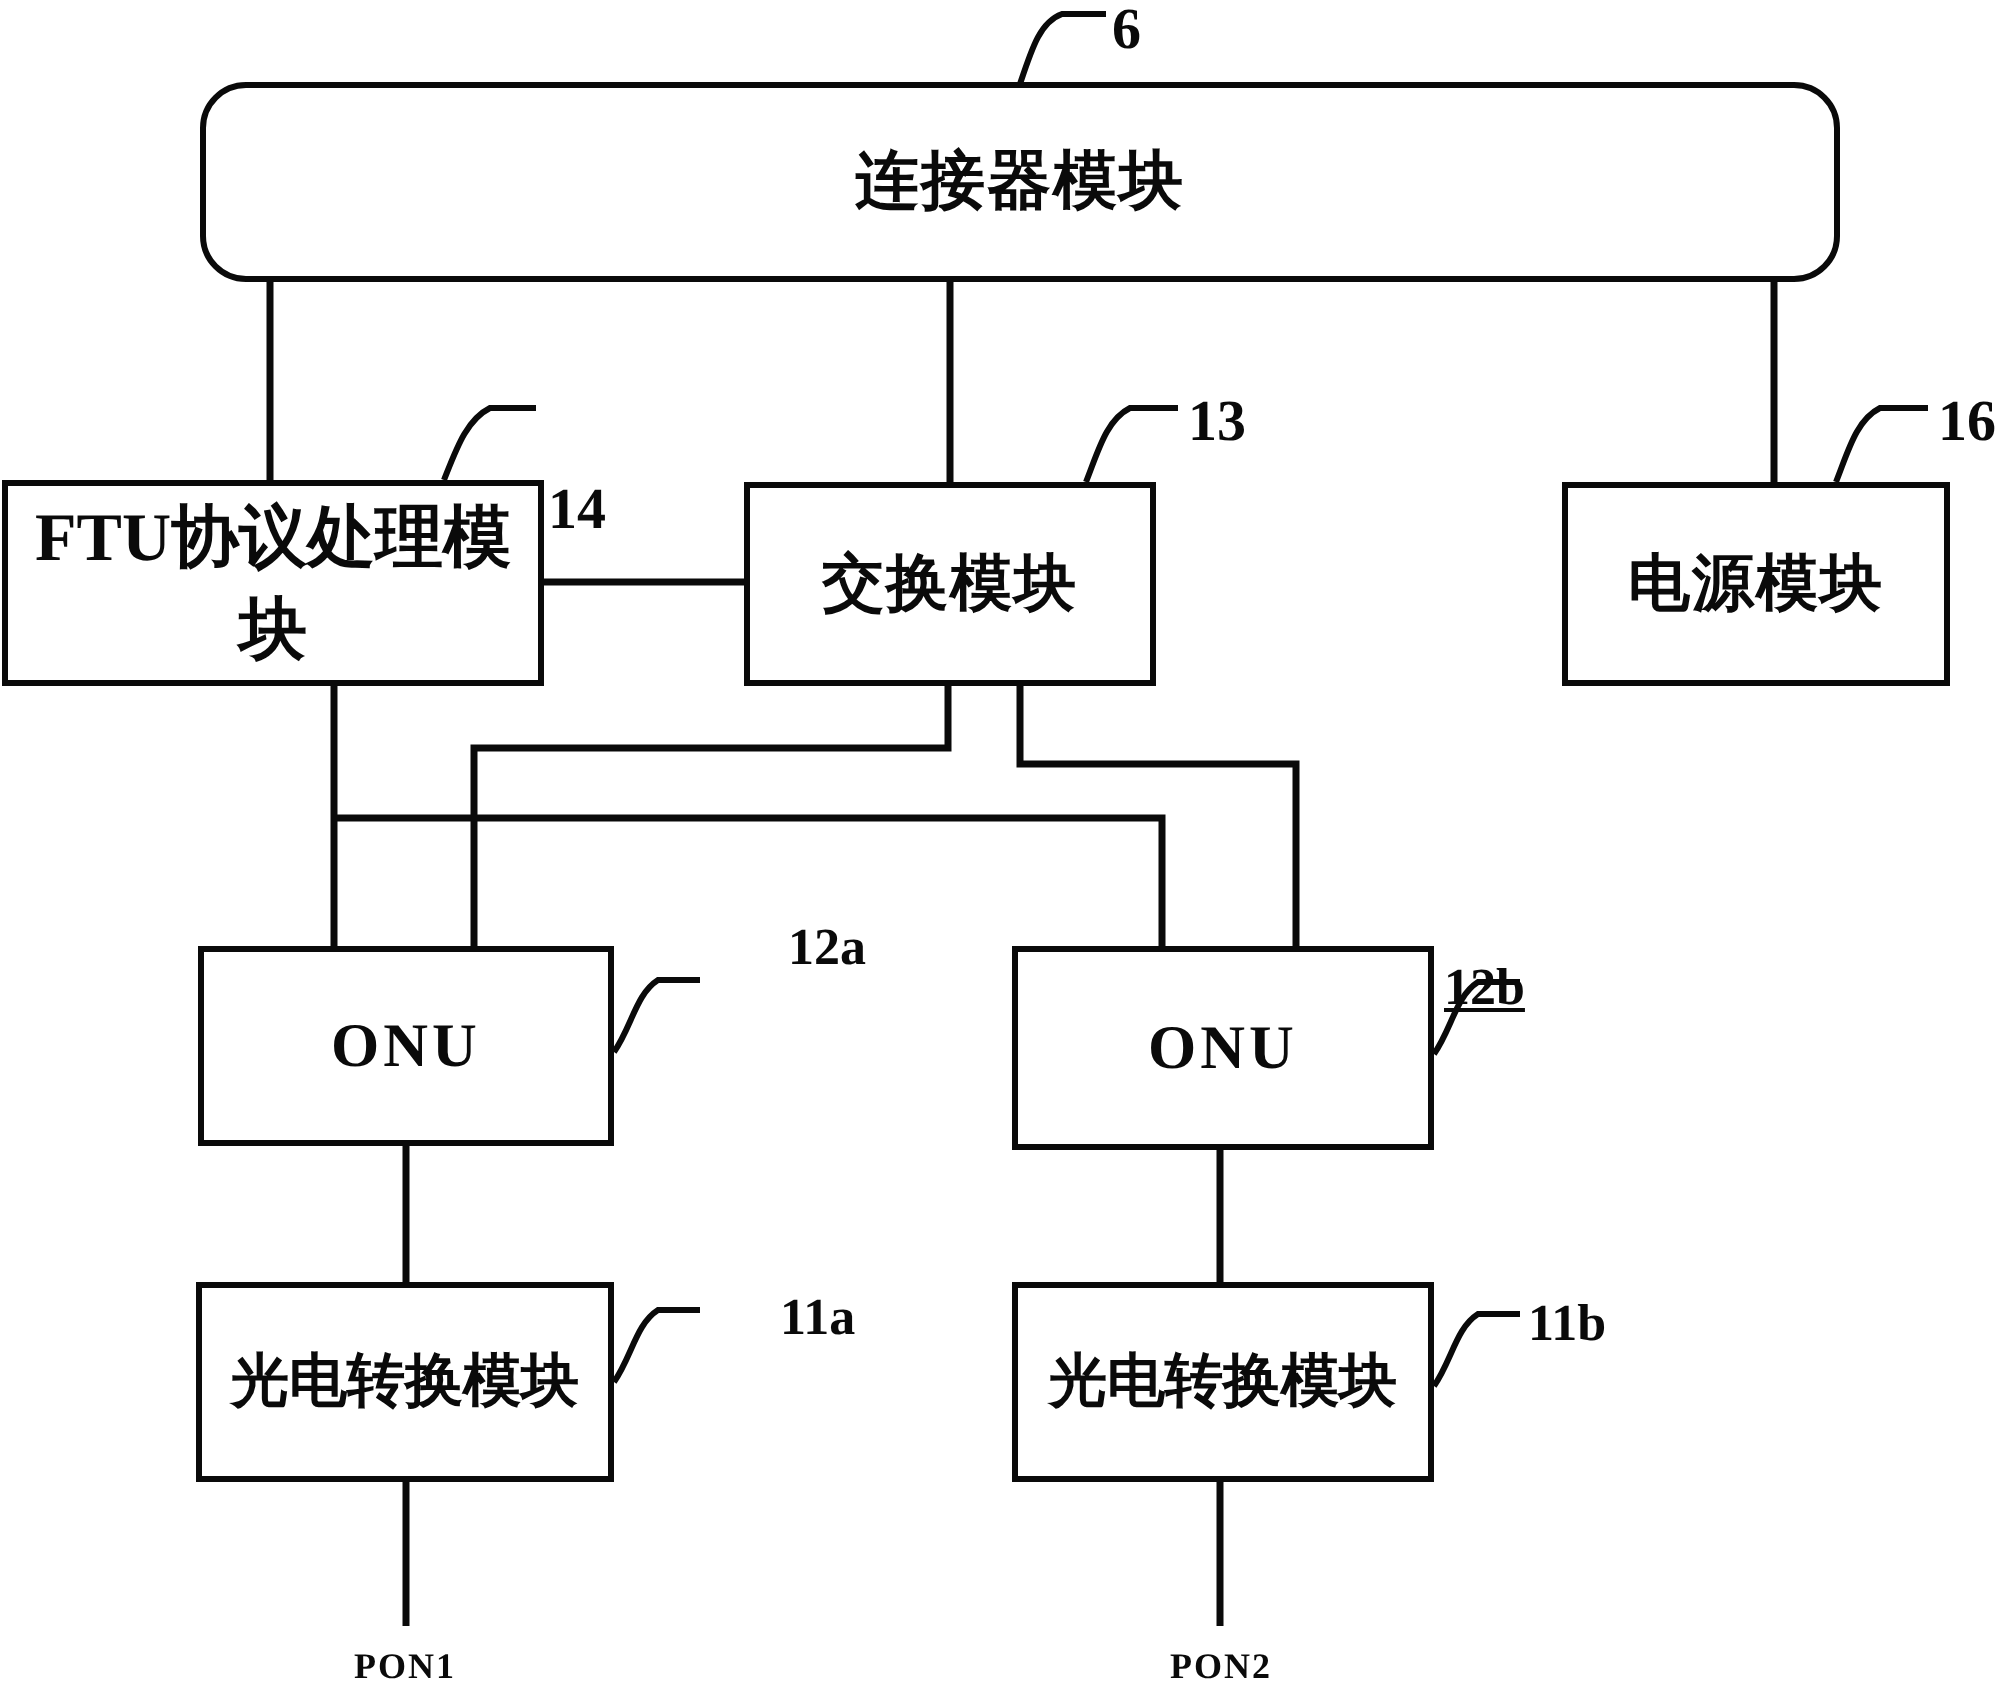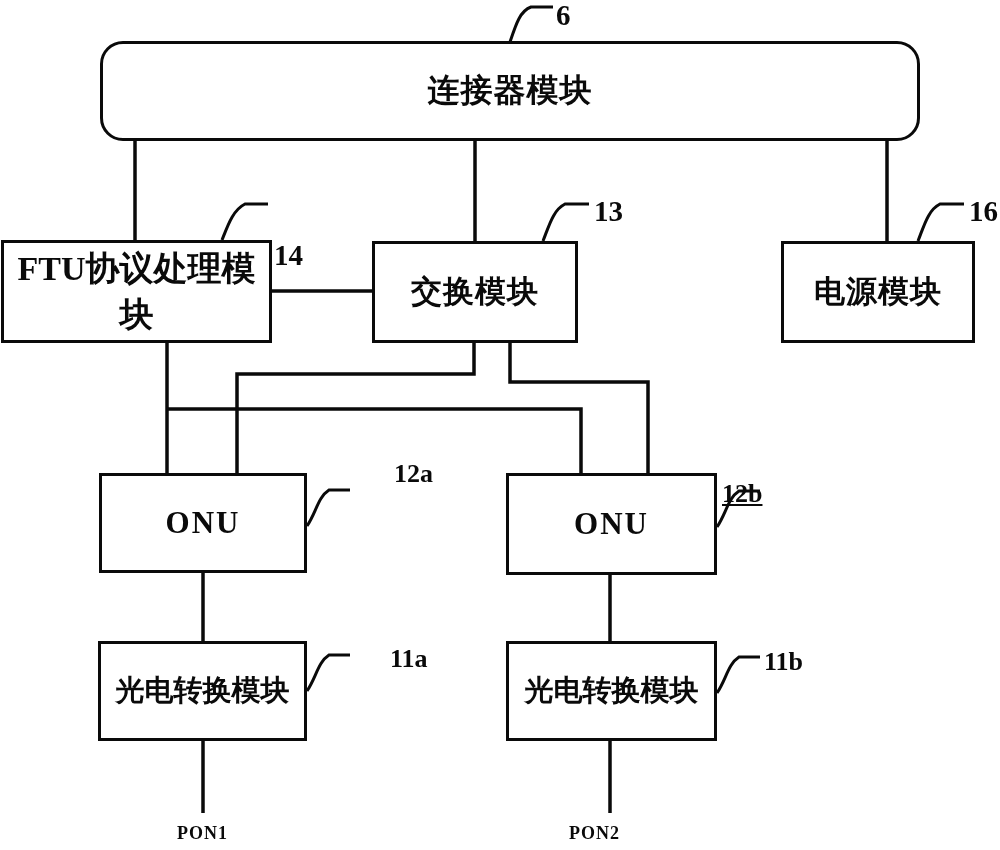--- a/index.html
+++ b/index.html
@@ -37,21 +37,21 @@
   .ref-16{left:969px;top:197px;text-align:right;}
   .ref-12a{left:354px;top:461px;margin-left:40px;}
   .ref-12b{left:722px;top:481px;text-decoration:underline;}
   .ref-11a{left:354px;top:646px;margin-left:36px;}
   .ref-11b{left:764px;top:649px;}
   .port{
     position:absolute;font-weight:bold;font-size:18px;line-height:1;
     letter-spacing:1px;
   }
   .port-pon1{left:177px;top:824px;}
-  .port-pon2{left:569px;top:824px;}
+  .port-pon2{left:585px;top:824px;}
 </style>
 </head>
 <body>
 
 <div class="fig">
 
   <svg class="wires" viewBox="0 0 1000 850" xmlns="http://www.w3.org/2000/svg">
 
     <path class="wire" d="M135,141 V240"></path>
     <path class="wire" d="M475,141 V241"></path>

